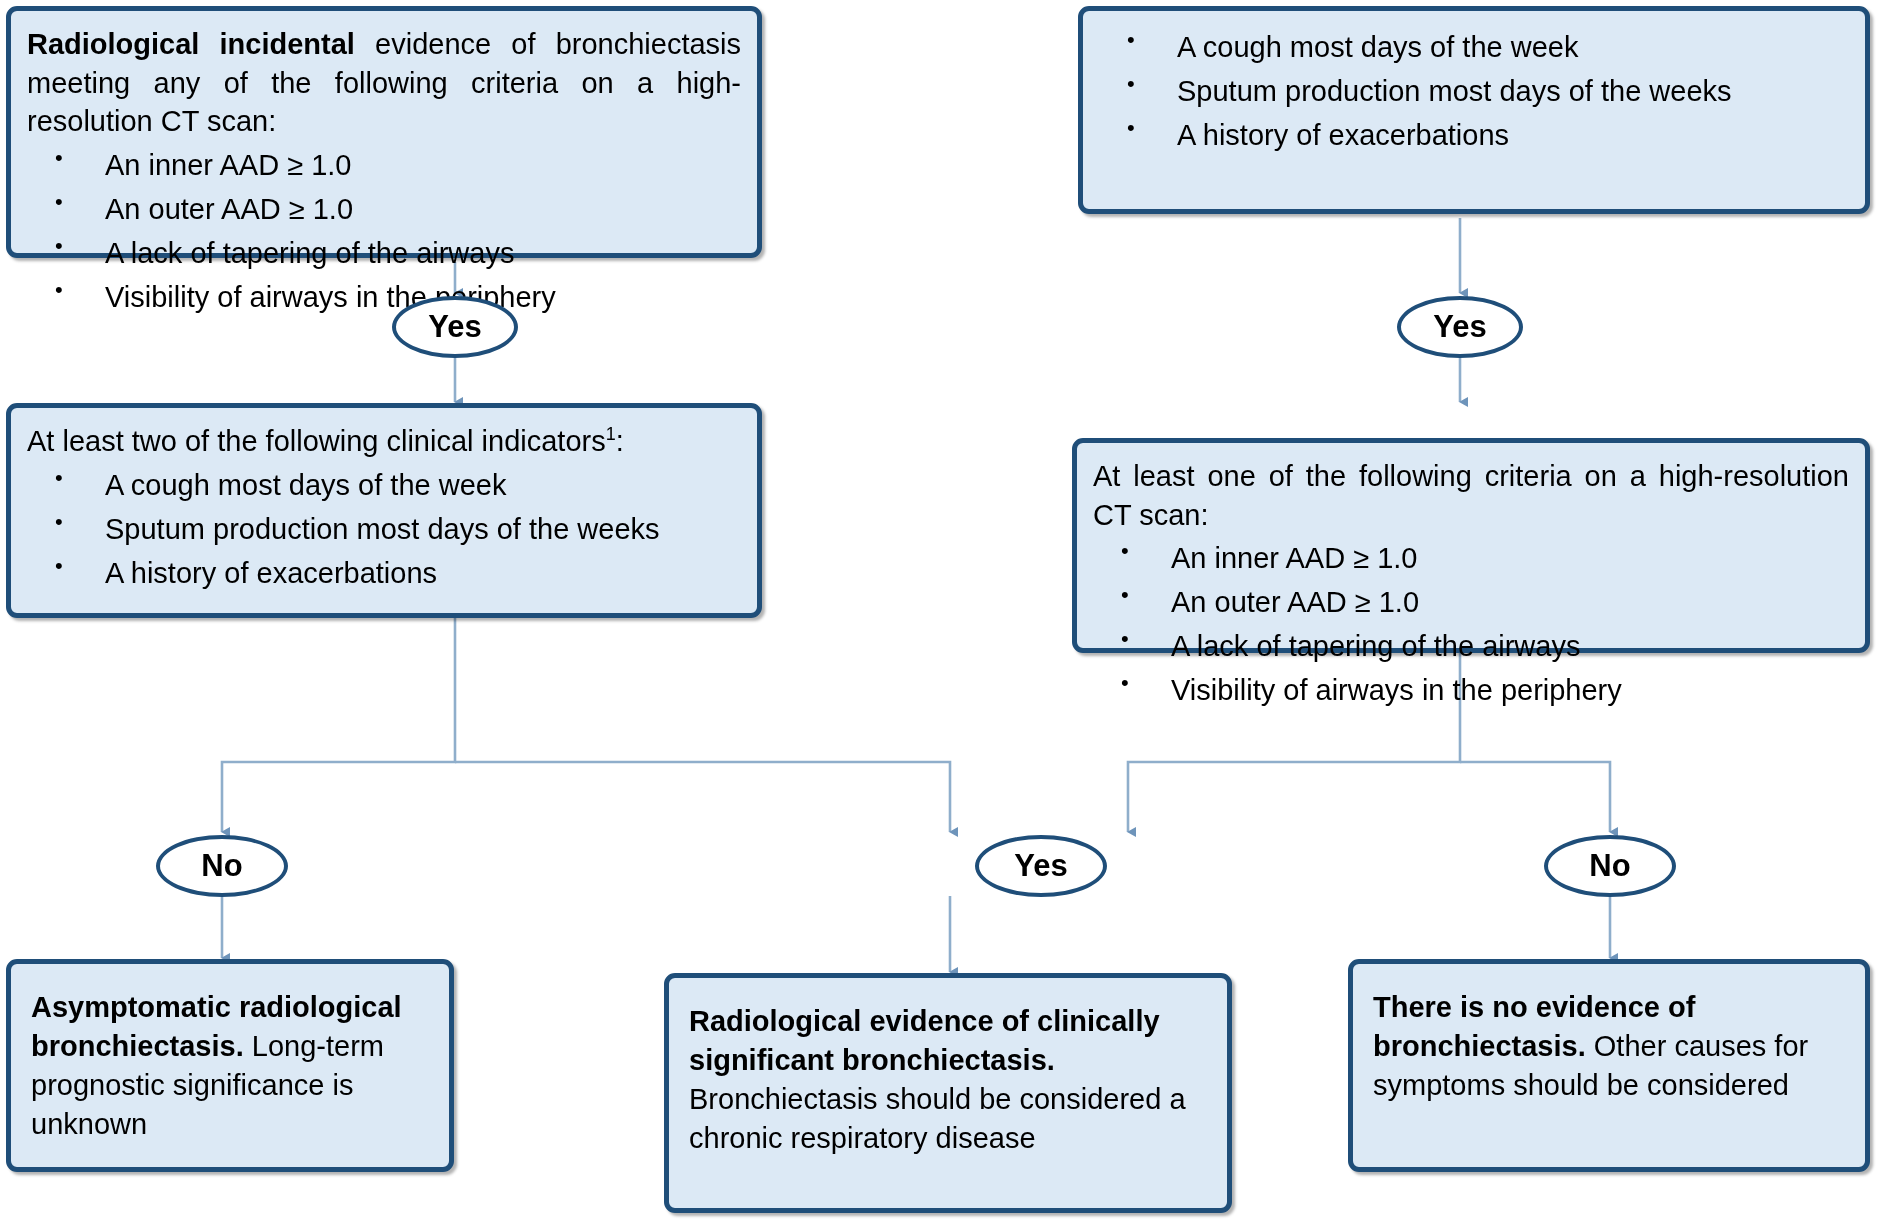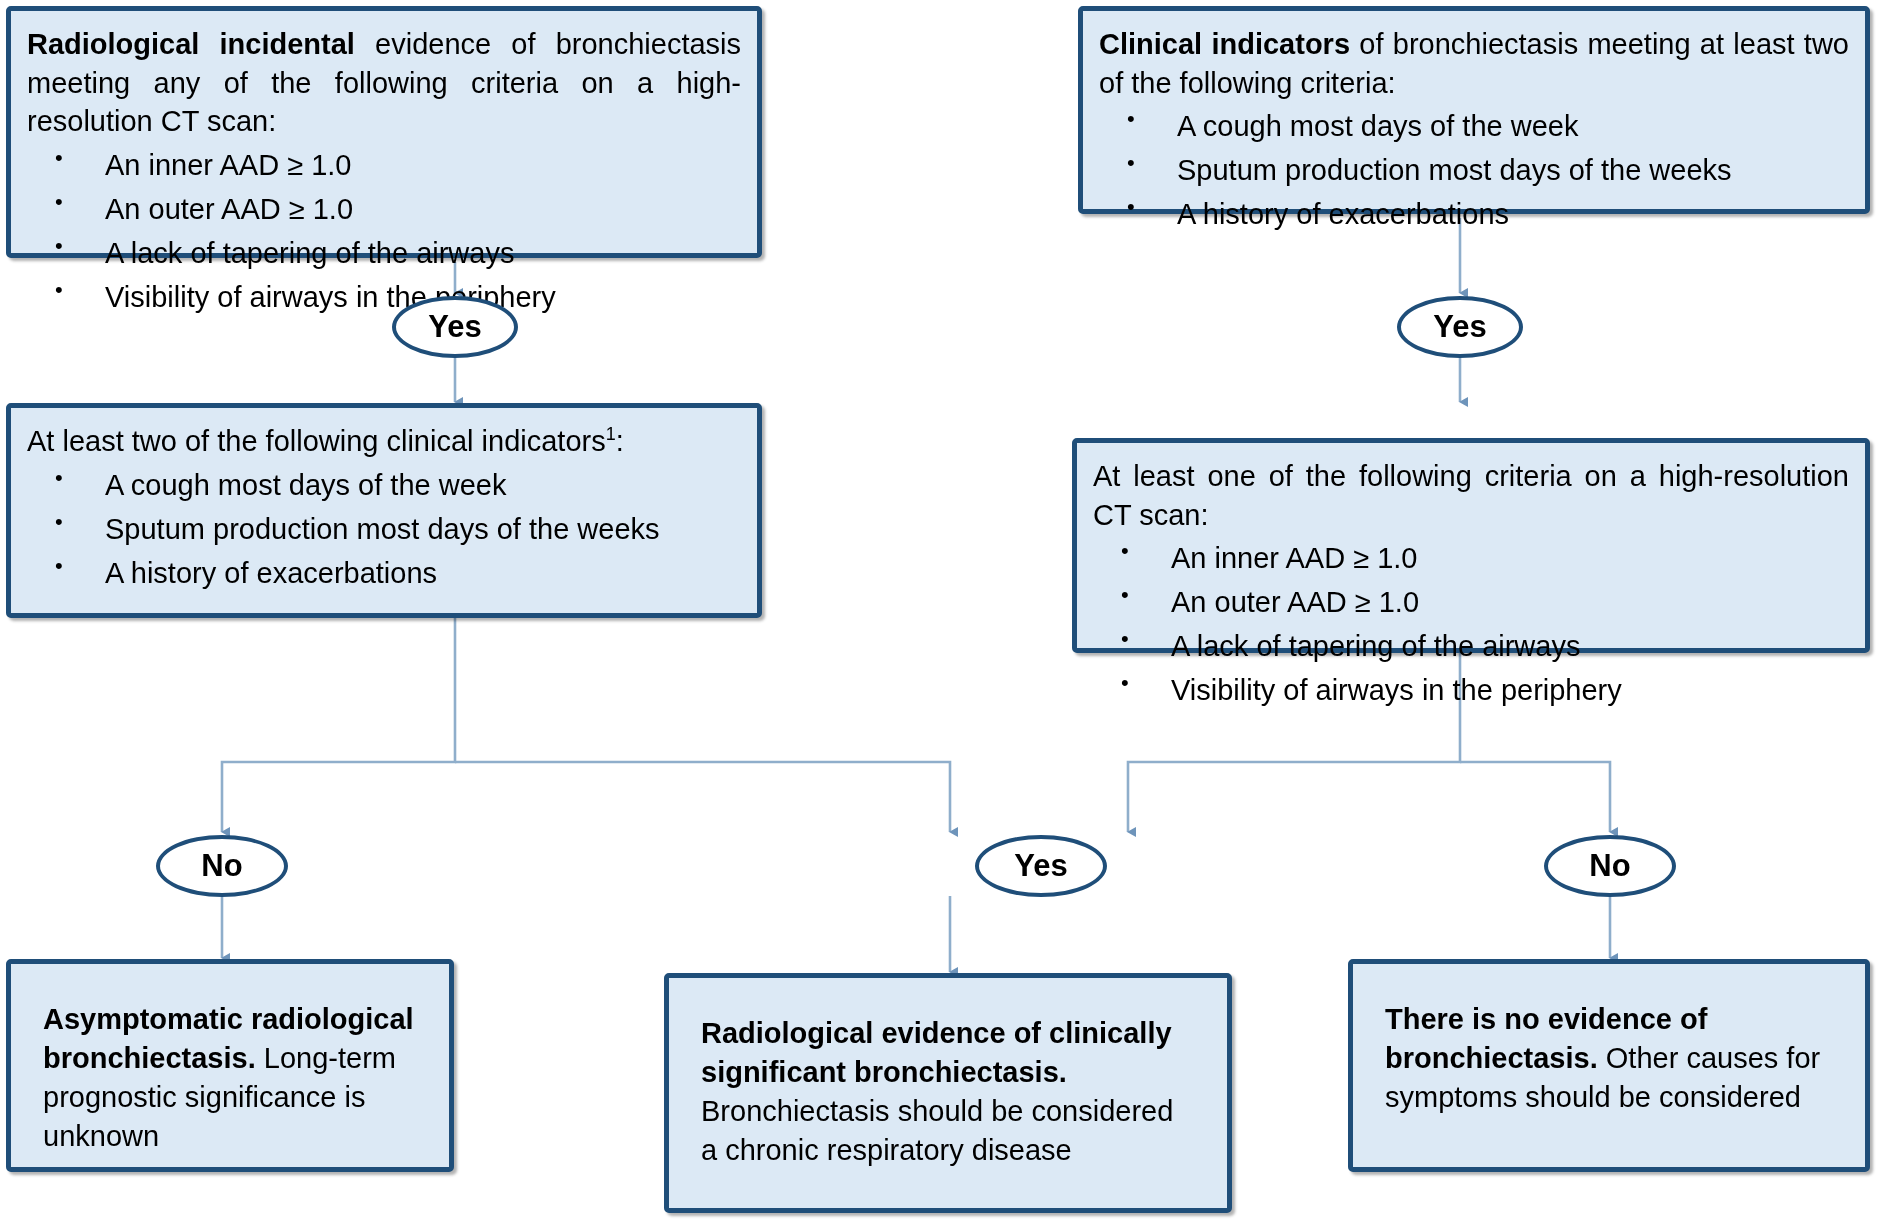--- a/index.html
+++ b/index.html
@@ -16,21 +16,21 @@
     font-family: "Liberation Sans", sans-serif;
     overflow: hidden;
   }
 
   
   .box {
     position: absolute;
     box-sizing: border-box;
     background: #dce9f5;
     border: 5px solid #1f4e79;
-    border-radius: 5px;
+    border-radius: 11px;
     box-shadow: 3px 3px 3px rgba(0,0,0,0.30);
     color: #000000;
     padding: 14px 16px 12px 16px;
   }
   .box .lead {
     font-size: 29px;
     line-height: 1.33;
     margin: 0 0 2px 0;
   }
   .box .lead.just { text-align: justify; text-align-last: left; }
@@ -50,21 +50,21 @@
     content: "\2022";
     position: absolute;
     left: 28px;
     top: -2px;
     font-size: 22px;
     line-height: 1.52;
   }
   .box .body {
     font-size: 29px;
     line-height: 1.35;
-    margin: 16px;
+    margin: 4px;
   }
   .box .body b { font-weight: bold; }
   .sup { font-size: 0.62em; vertical-align: super; }
 
   
   .oval {
     position: absolute;
     box-sizing: border-box;
     background: #ffffff;
     border: 4px solid #1f4e79;
@@ -125,23 +125,20 @@
     </p>
     <ul>
       <li>An inner AAD ≥ 1.0</li>
       <li>An outer AAD ≥ 1.0</li>
       <li>A lack of tapering of the airways</li>
       <li>Visibility of airways in the periphery</li>
     </ul>
   </div>
 
   <div class="box" id="box-clinical" style="left:1078px; top:6px; width:792px; height:208px;">
-    <p class="lead just">
-      <b>Clinical indicators</b><span> of bronchiectasis meeting at least two of the following criteria:</span>
-    </p>
     <ul>
       <li>A cough most days of the week</li>
       <li>Sputum production most days of the weeks</li>
       <li>A history of exacerbations</li>
     </ul>
   </div>
 
   <div class="oval" style="left:392px; top:296px; width:126px; height:62px;">
     <span>Yes</span>
   </div>

